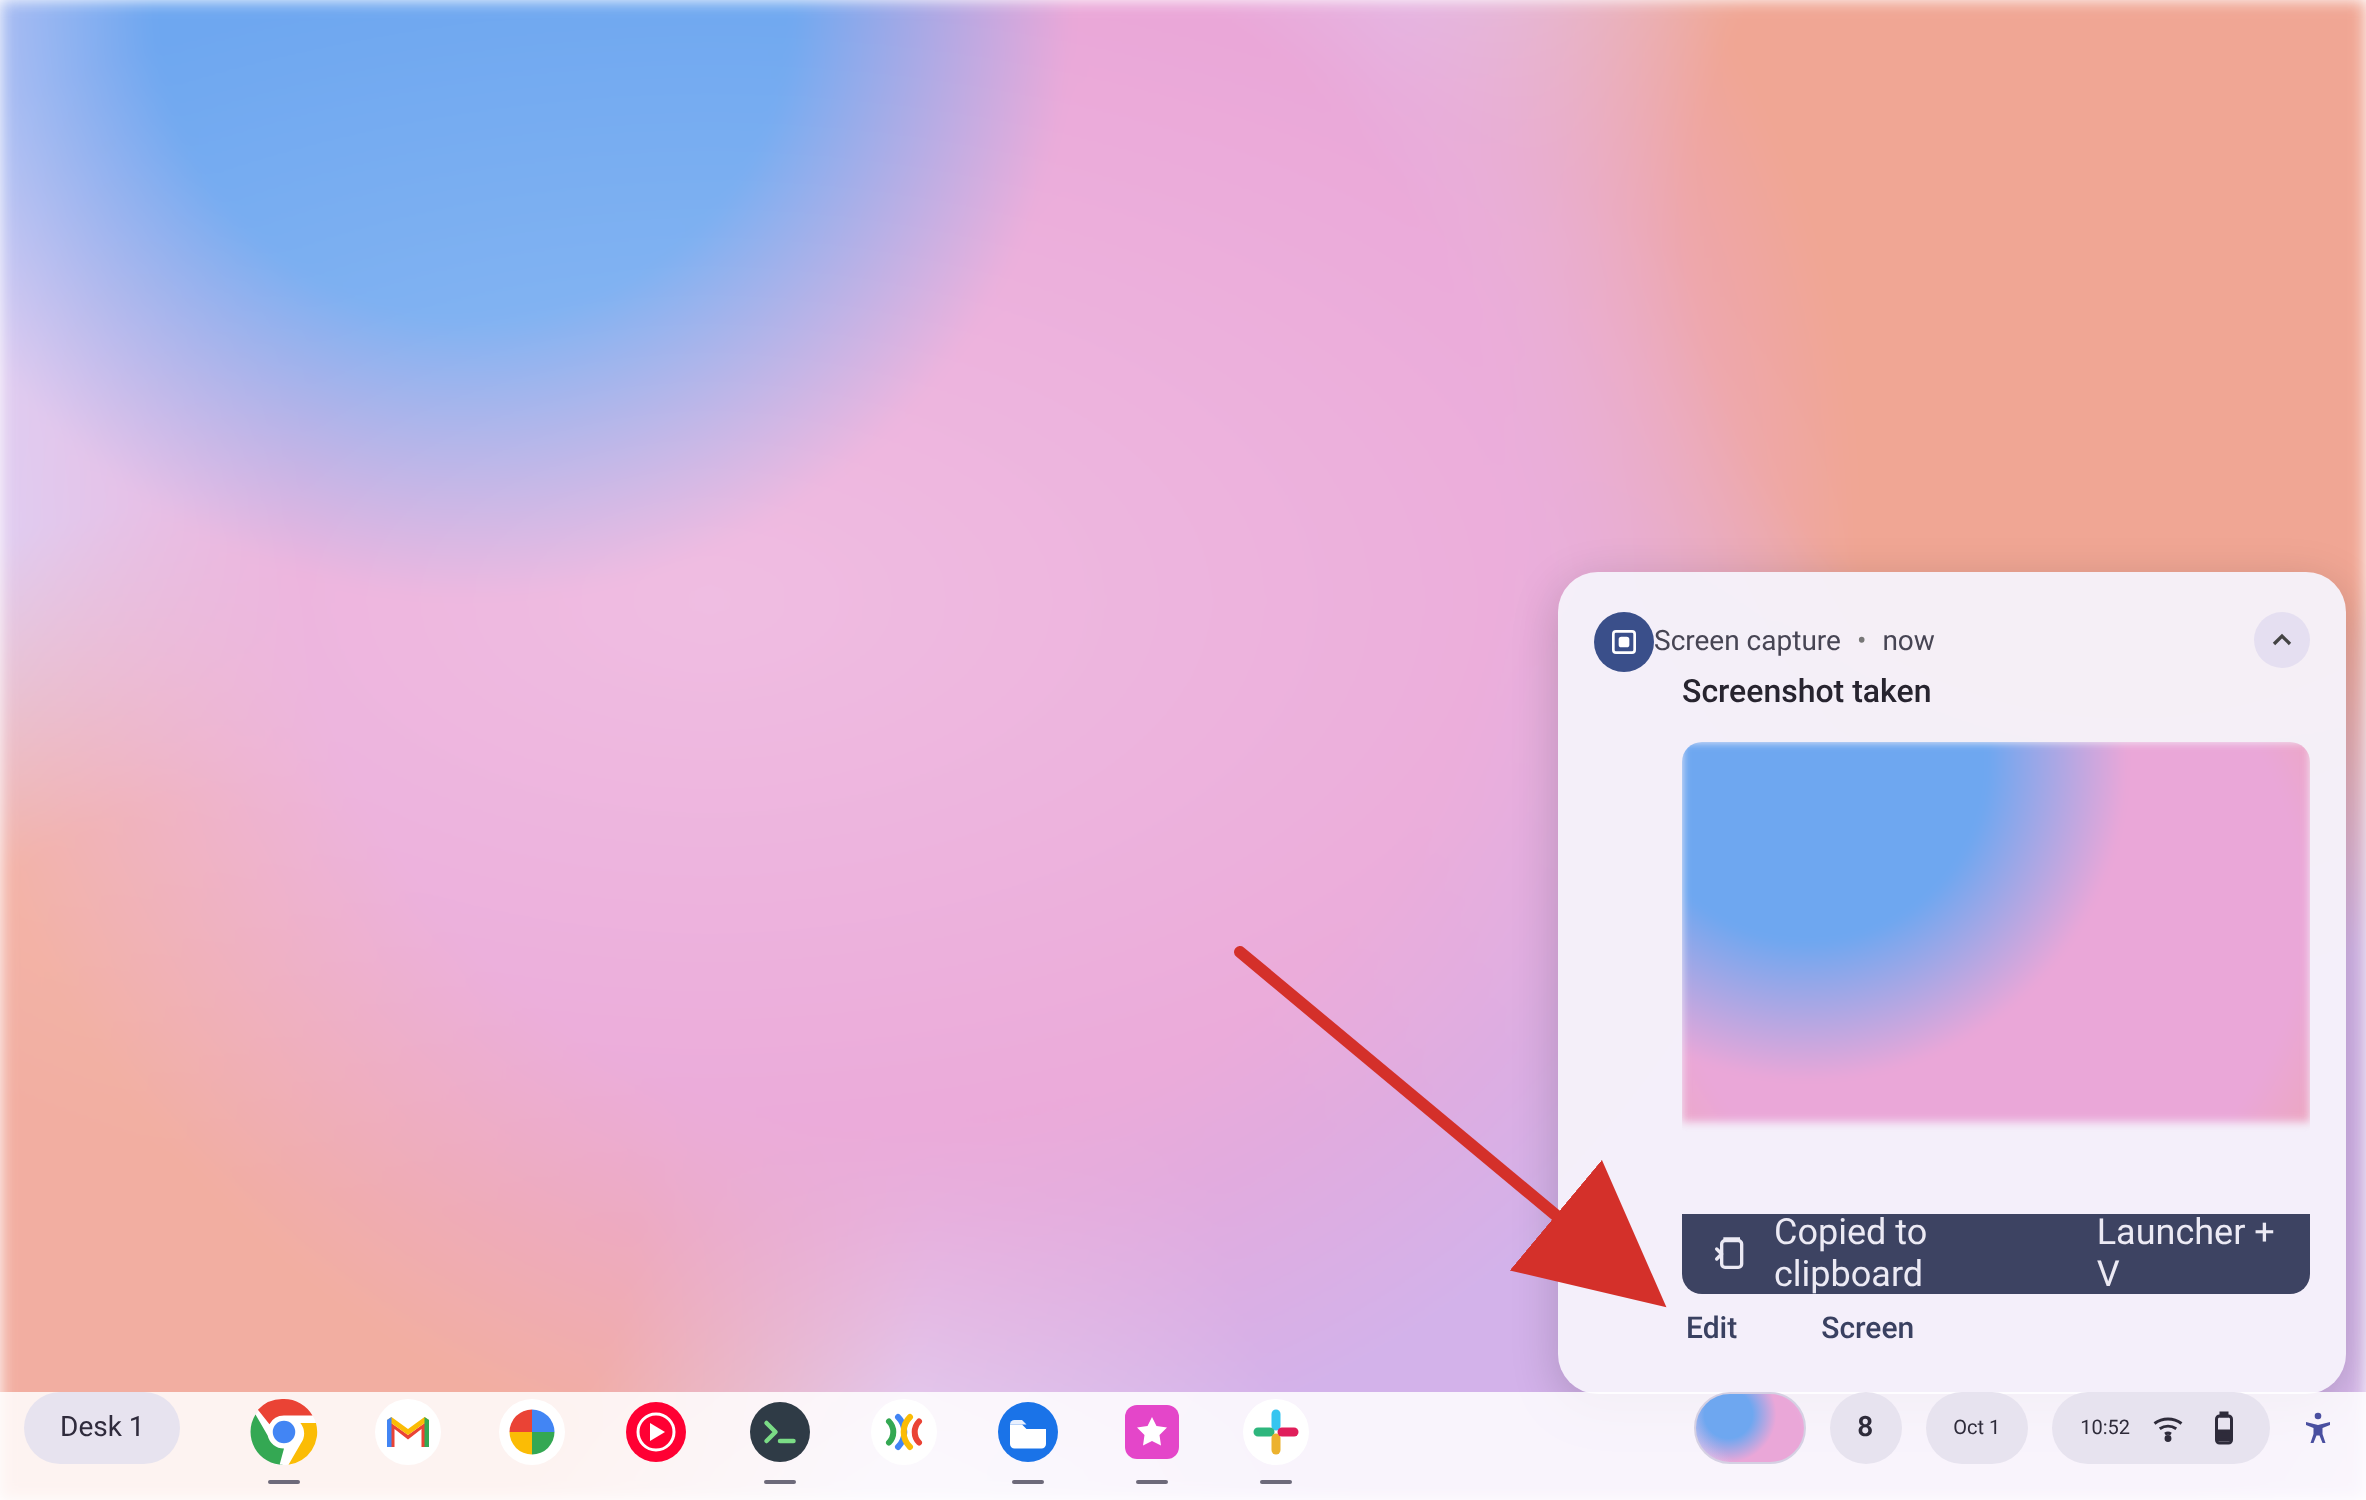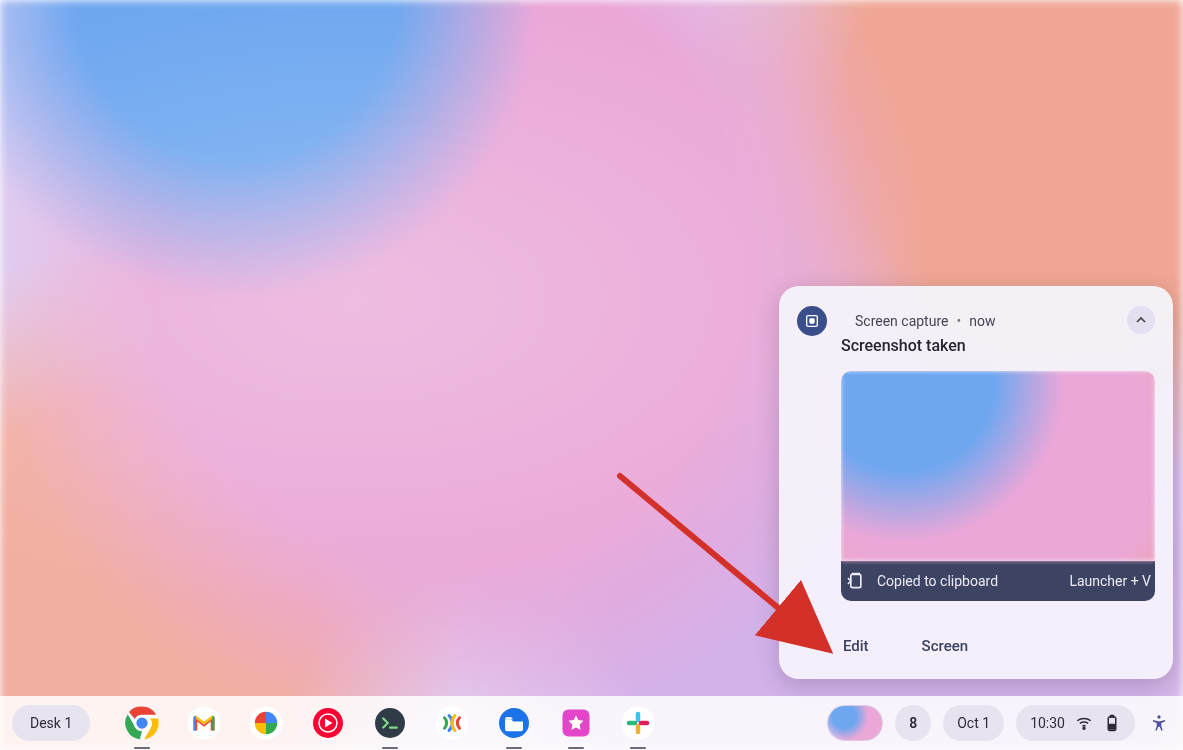--- a/index.html
+++ b/index.html
@@ -27,21 +27,21 @@
 
   
   .notif {
     position: absolute; right: 10px; top: 286px;
     width: 394px; border-radius: 20px;
     background: rgba(245,241,250,.96);
     box-shadow: 0 6px 24px rgba(0,0,0,.18);
     padding: 20px 18px 18px 18px;
     z-index: 25;
   }
-  .notif-header { display:flex; gap:28px; }
+  .notif-header { display:flex; gap:0; }
   .notif-app-icon {
     width:30px; height:30px; border-radius:50%;
     background:#3a4f8a; display:flex; align-items:center; justify-content:center;
     color:#fff;
   }
   .notif-app-icon svg{ width:16px; height:16px; }
   .notif-source { color:#474554; font-size:14px; flex:1; display:flex; align-items:center; gap:8px;}
   .notif-source .dot{ color:#777; }
   .notif-collapse {
     width:28px; height:28px; border-radius:50%;
@@ -56,38 +56,38 @@
     background:
       radial-gradient(circle at 20% 5%,  #6ea7f0 0,#6ea7f0 90px, transparent 160px),
       radial-gradient(circle at 48% 45%, #eaa7d8 0,#eaa7d8 160px, transparent 260px),
       radial-gradient(circle at 92% 40%, #f0a694 0,#f0a694 120px, transparent 200px),
       radial-gradient(circle at 15% 85%, #f2aea1 0,#f2aea1 110px, transparent 190px),
       linear-gradient(135deg,#d8cdf4,#e6d1ee);
     filter: blur(2px);
   }
   .preview-bar {
     height:40px; background:#3d4362;
-    display:flex; align-items:center; color:#eceaf4; font-size:14px;
-    padding:0 4px; gap:12px;
+    display:flex; align-items:center; color:#eceaf4; font-size:18px;
+    padding:0 14px; gap:12px;margin-top:46px;
   }
   .preview-bar .spacer{ flex:1; }
   .clip-icon{ display:flex; }
   .clip-icon svg{ width:20px; height:20px; }
 
-  .notif-actions { display:flex; gap:49px; margin: 32px 0 2px 44px; }
+  .notif-actions { display:flex; gap:38px; margin: 4px 0 2px 44px; }
   .notif-actions button{
     background:none; border:none; color:#3a4161; font-size:15px; font-weight:500;
     cursor:pointer; padding:4px 2px;
   }
 
   
   .shelf {
     position:absolute; left:0; right:0; bottom:0; height:54px;
     background: rgba(255,255,255,.85);
-    display:flex; align-items:center; padding:0 12px; gap:12px;
+    display:flex; align-items:flex-start; padding:0 12px; gap:12px;
     z-index:40;
   }
   .desk-pill{
     height:36px; padding:0 18px; border-radius:20px; background:#e7e3ef;
     display:flex; align-items:center; font-size:14px; color:#2f2b3c; cursor:pointer;
   }
   .apps { display:flex; align-items:center; gap:22px; margin-left:20px; }
   .app { width:40px; height:40px; border-radius:50%; display:flex; align-items:center; justify-content:center; cursor:pointer; position:relative; }
   .app svg{ width:36px; height:36px; }
   .app.has-ind::after{ content:""; position:absolute; bottom:-6px; left:50%; transform:translateX(-50%); width:16px; height:2px; border-radius:1px; background:#6d6a7a; }
@@ -103,21 +103,21 @@
     border:1px solid #d5d0e3; cursor:pointer;
   }
 
   .counter-pill{
     width:36px; height:36px; border-radius:50%; background:#e7e3ef;
     display:flex; align-items:center; justify-content:center; font-size:14px; color:#2e2b3a;
     font-weight:600; cursor:pointer;
   }
   .date-pill, .status-pill{
     height:36px; border-radius:18px; background:#e7e3ef;
-    display:flex; align-items:center; padding:0 14px; font-size:14px; color:#2e2b3a;
+    display:flex; align-items:center; padding:0 14px; font-size:10px; color:#2e2b3a;
     cursor:pointer; gap:10px;
   }
   .status-pill svg{ width:18px; height:18px; }
   .acc-btn{
     width:24px; height:36px; display:flex; align-items:center; justify-content:center; cursor:pointer;
     color:#4a4fa0;
   }
   .acc-btn svg{ width:18px; height:18px; }
 </style>
 </head>
@@ -274,21 +274,21 @@
 
   <div class="counter-pill">
     <span>8</span>
   </div>
 
   <div class="date-pill">
     <span>Oct 1</span>
   </div>
 
   <div class="status-pill">
-    <span>10:30</span>
+    <span>10:52</span>
     <svg viewBox="0 0 24 24" fill="none" stroke="#2e2b3a" stroke-width="2">
       <path d="M3 9a15 15 0 0 1 18 0"></path>
         <path d="M6.5 12.5a10 10 0 0 1 11 0"></path>
         <path d="M10 16a4 4 0 0 1 4 0"></path>
         <circle cx="12" cy="19" r="1.3" fill="#2e2b3a"></circle>
     </svg>
     <svg viewBox="0 0 24 24" fill="none" stroke="#2e2b3a" stroke-width="2">
       <rect x="7" y="4" width="10" height="18" rx="2"></rect>
         <rect x="10" y="2" width="4" height="2" fill="#2e2b3a"></rect>
       <rect x="9" y="14" width="6" height="6" fill="#2e2b3a"></rect>

